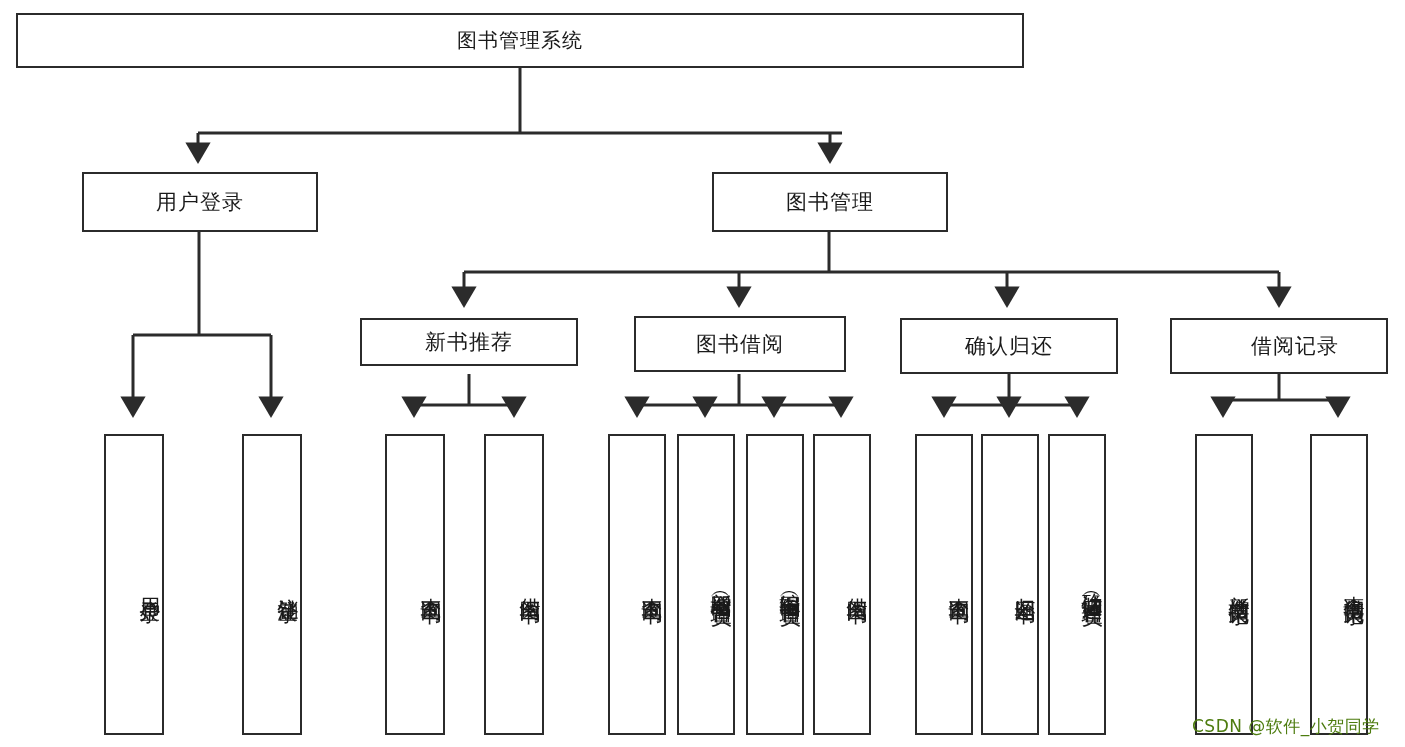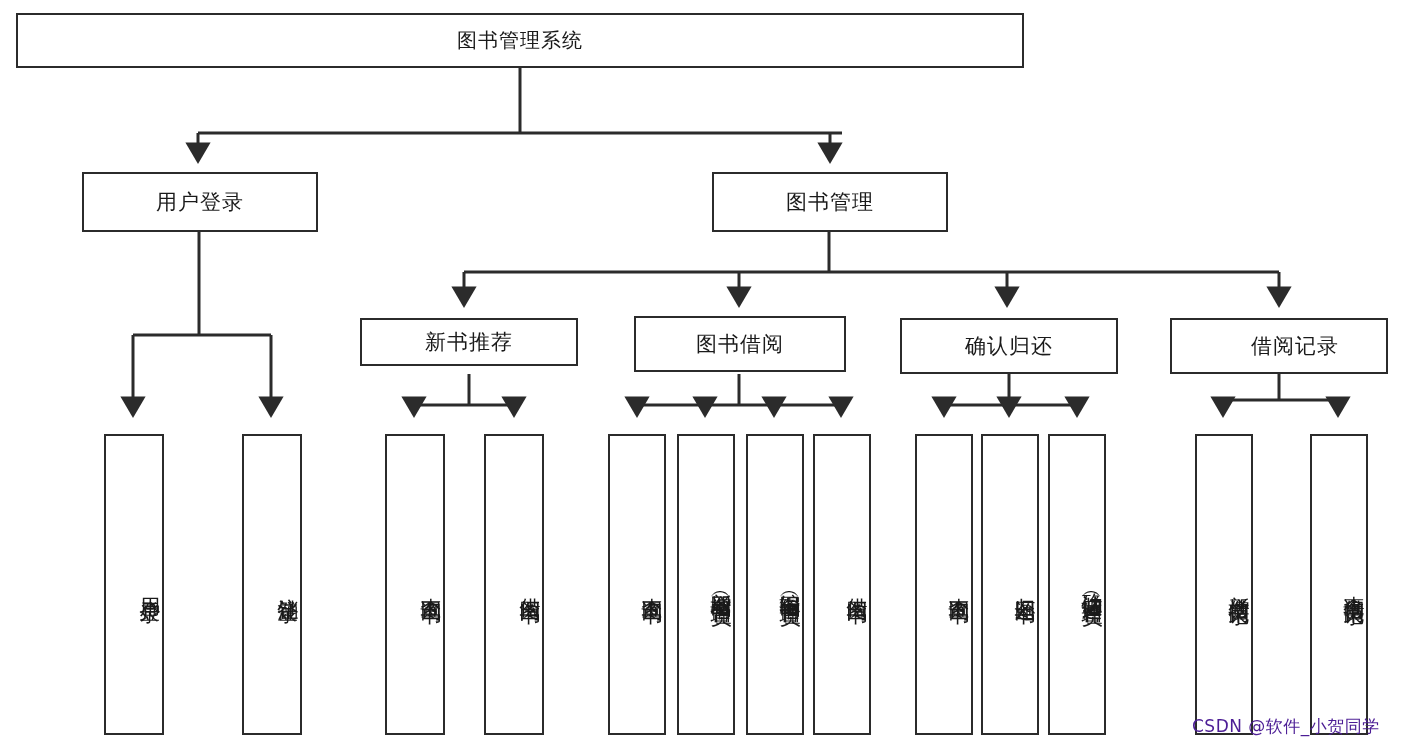--- a/index.html
+++ b/index.html
@@ -53,21 +53,21 @@
     writing-mode: vertical-rl;
     text-orientation: upright;
     white-space: normal;
     display: block;
   }
   .node.root {
     font-size: 20px;
   }
   .watermark {
     position: absolute;
-    color: #4c1d95;
+    color: #4d7c0f;
     font-size: 17px;
     letter-spacing: 0.5px;
     white-space: nowrap;
     font-family: "DejaVu Sans", "Liberation Sans", sans-serif;
   }
 </style>
 </head>
 <body>
 
 <div id="canvas">

